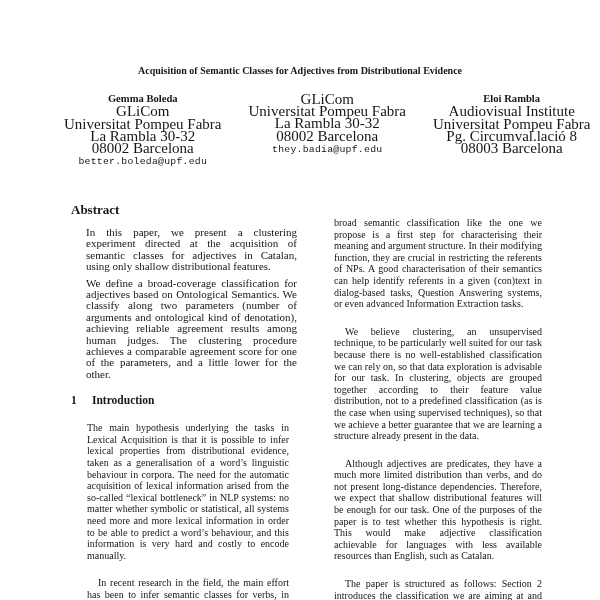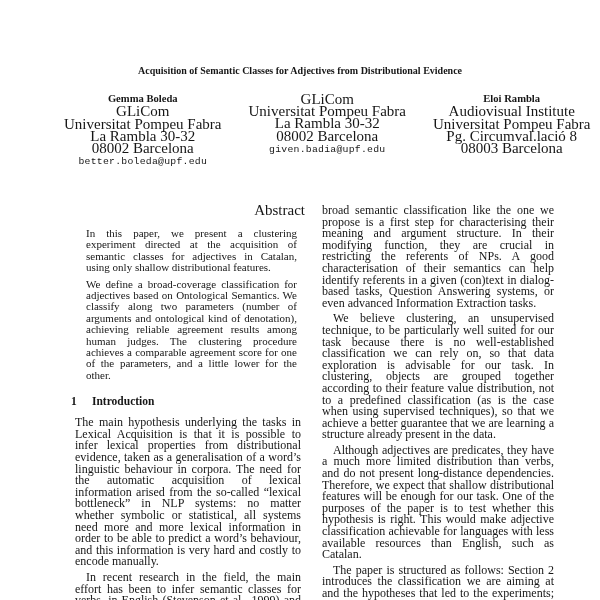--- a/index.html
+++ b/index.html
@@ -46,42 +46,42 @@
     font-size: 9.8px;
     letter-spacing: 0.25px;
     line-height: 13px;
     margin-top: 1px;
     white-space: nowrap;
   }
   .col { position: absolute; }
   .col-left  { left: 71px;  top: 202px; width: 234px; }
   .col-right { left: 318px; top: 201px; width: 240px; }
   .abstract-heading {
-    text-align: right;
-    font-size: 15px;
-    font-weight: normal;
+    text-align: left;
+    font-size: 13px;
+    font-weight: bold;
     margin: 0 0 9px 0;
   }
   .abstract-p {
     font-size: 11px;
     line-height: 11.4px;
     text-align: justify;
     margin: 0 8px 5px 15px;
   }
   .section-heading {
     font-size: 11.5px;
     font-weight: bold;
     margin: 14px 0 10px 0;
   }
   .section-num { display: inline-block; width: 21px; }
   .body-p {
-    font-size: 12px;
+    font-size: 10px;
     line-height: 11.6px;
     text-align: justify;
-    margin: 4px;
+    margin: 16px;
   }
   .body-p.indent { text-indent: 11px; }
 </style>
 </head>
 <body>
 
 <div class="page">
 
   <div class="paper-title">Acquisition of Semantic Classes for Adjectives from Distributional Evidence</div>
 
@@ -92,21 +92,21 @@
       <div class="affil-line">Universitat Pompeu Fabra</div>
       <div class="affil-line">La Rambla 30-32</div>
       <div class="affil-line">08002 Barcelona</div>
       <div class="author-email">better.boleda@upf.edu</div>
     </div>
     <div class="author">
       <div class="affil-line">GLiCom</div>
       <div class="affil-line">Universitat Pompeu Fabra</div>
       <div class="affil-line">La Rambla 30-32</div>
       <div class="affil-line">08002 Barcelona</div>
-      <div class="author-email">given.badia@upf.edu</div>
+      <div class="author-email">they.badia@upf.edu</div>
     </div>
     <div class="author">
       <div class="author-name">Eloi Rambla</div>
       <div class="affil-line">Audiovisual Institute</div>
       <div class="affil-line">Universitat Pompeu Fabra</div>
       <div class="affil-line">Pg. Circumval.lació 8</div>
       <div class="affil-line">08003 Barcelona</div>
     </div>
   </div>
 

